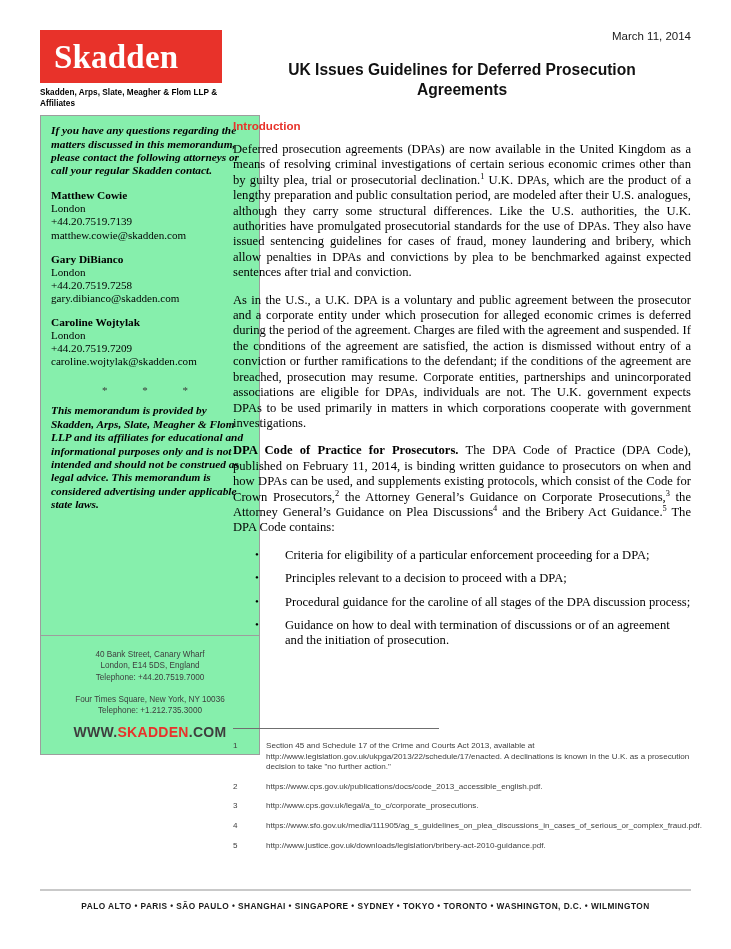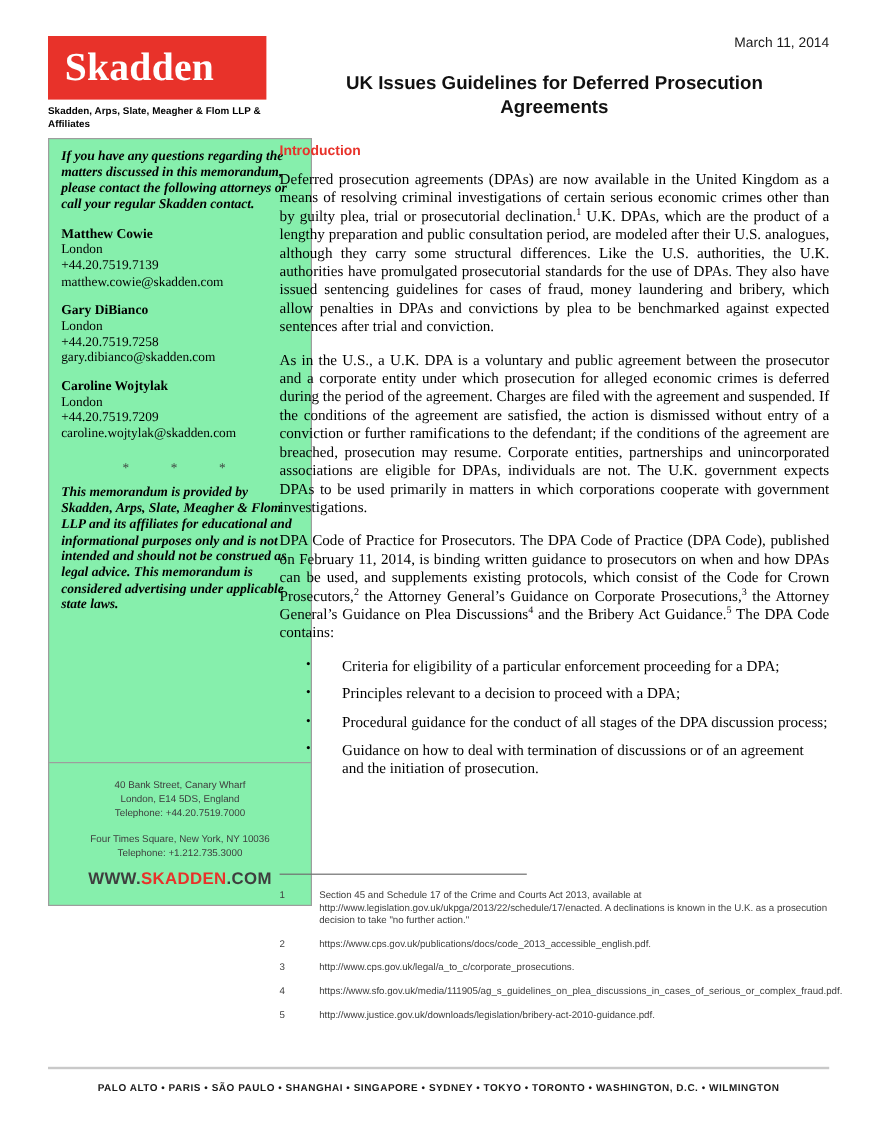--- a/index.html
+++ b/index.html
@@ -160,21 +160,21 @@
     color: #e8322a;
     margin-bottom: 10px;
   }
   p.body {
     font-family: "Liberation Serif", serif;
     font-size: 12.6px;
     line-height: 15.4px;
     text-align: justify;
     margin: 0 0 12px 0;
   }
-  p.body .bold { font-weight: 400; }
+  p.body .bold { font-weight: 700; }
   sup {
     font-size: 8.4px;
     vertical-align: super;
     line-height: 0;
   }
   ul.bullets {
     list-style: none;
     margin: 4px 0 0 0;
     padding: 0;
   }
@@ -315,21 +315,21 @@
 
     <p class="body"><span>Deferred prosecution agreements (DPAs) are now available in the United Kingdom as a means of resolving criminal investigations of certain serious economic crimes other than by guilty plea, trial or prosecutorial declination.</span><sup>1</sup><span>  U.K. DPAs, which are the product of a lengthy preparation and public consultation period, are modeled after their U.S. analogues, although they carry some structural differences.  Like the U.S. authorities, the U.K. authorities have promulgated prosecutorial standards for the use of DPAs.  They also have issued sentencing guidelines for cases of fraud, money laundering and bribery, which allow penalties in DPAs and convictions by plea to be benchmarked against expected sentences after trial and conviction.</span></p>
 
     <p class="body">As in the U.S., a U.K. DPA is a voluntary and public agreement between the prosecutor and a corporate entity under which prosecution for alleged economic crimes is deferred during the period of the agreement.  Charges are filed with the agreement and suspended.  If the conditions of the agreement are satisfied, the action is dismissed without entry of a conviction or further ramifications to the defendant; if the conditions of the agreement are breached, prosecution may resume.  Corporate entities, partnerships and unincorporated associations are eligible for DPAs, individuals are not.  The U.K. government expects DPAs to be used primarily in matters in which corporations cooperate with government investigations.</p>
 
     <p class="body"><span class="bold">DPA Code of Practice for Prosecutors.</span><span>  The DPA Code of Practice (DPA Code), published on February 11, 2014, is binding written guidance to prosecutors on when and how DPAs can be used, and supplements existing protocols, which consist of the Code for Crown Prosecutors,</span><sup>2</sup><span> the Attorney General’s Guidance on Corporate Prosecutions,</span><sup>3</sup><span> the Attorney General’s Guidance on Plea Discussions</span><sup>4</sup><span> and the Bribery Act Guidance.</span><sup>5</sup><span>  The DPA Code contains:</span></p>
 
     <ul class="bullets">
       <li>Criteria for eligibility of a particular enforcement proceeding for a DPA;</li>
       <li>Principles relevant to a decision to proceed with a DPA;</li>
-      <li>Procedural guidance for the conduct of all stages of the DPA discussion process;</li>
+      <li>Procedural guidance for the caroline of all stages of the DPA discussion process;</li>
       <li>Guidance on how to deal with termination of discussions or of an agreement and the initiation of prosecution.</li>
     </ul>
 
   </main>
 
   <section class="footnotes">
     <div class="fn-rule"></div>
 
     <div class="fn">
       <span class="fnum">1</span>

